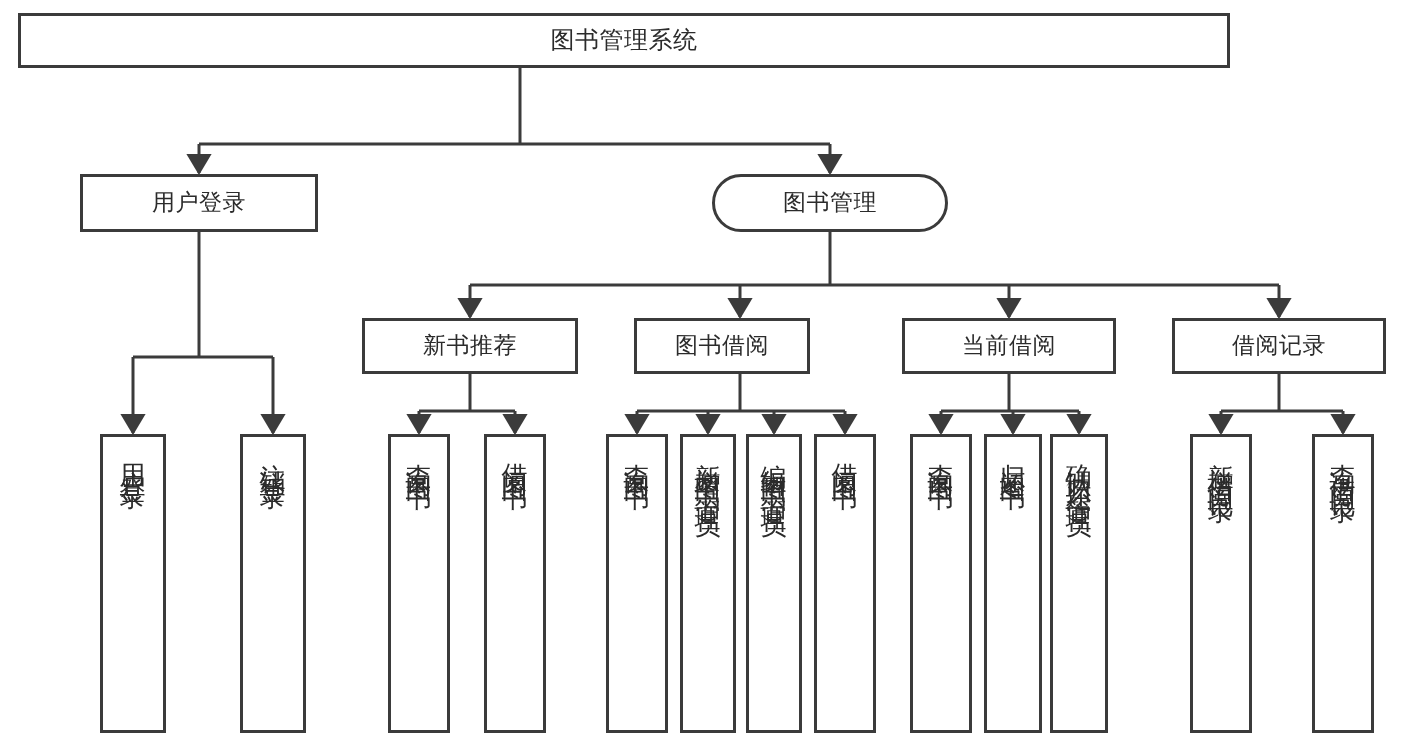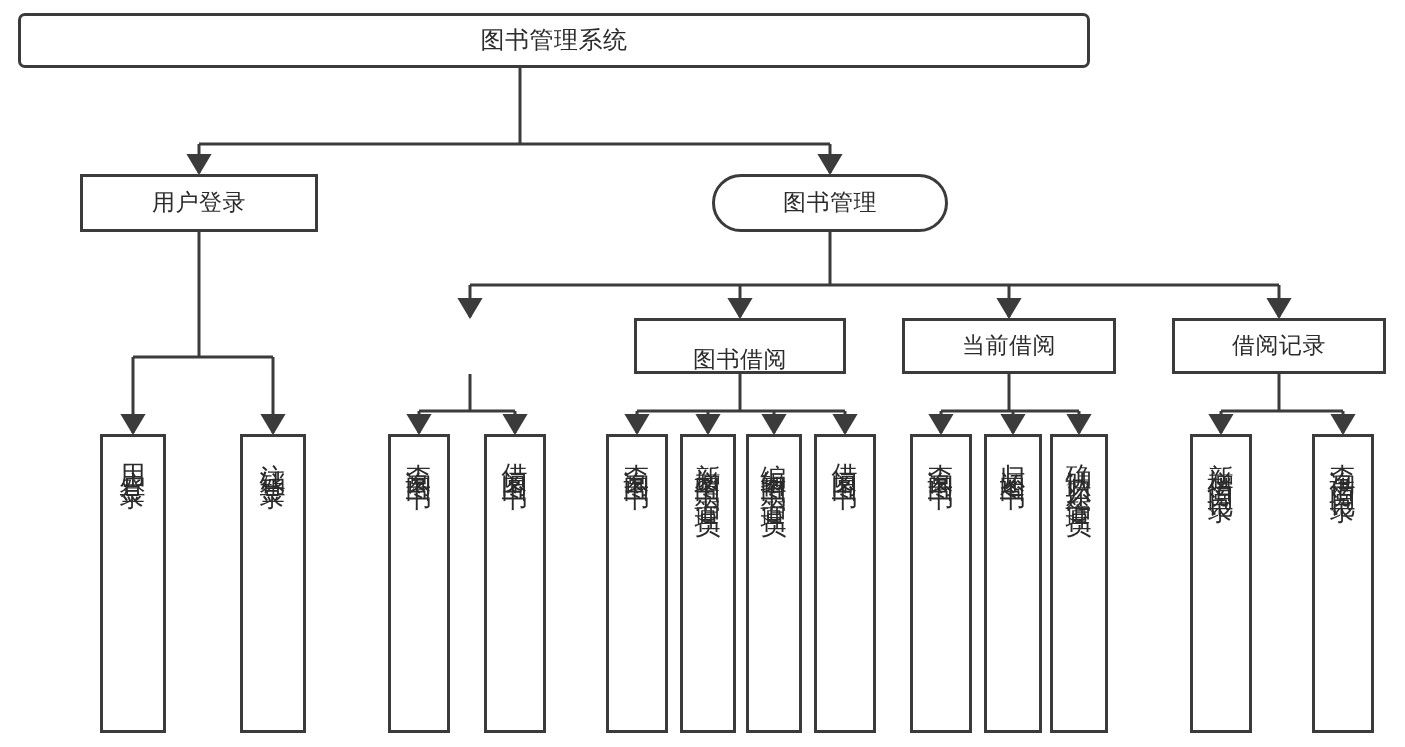--- a/index.html
+++ b/index.html
@@ -157,26 +157,29 @@
     </div>
     <div class="node vert" style="left: 100px; top: 434px; width: 66px; height: 299px;">
       <span class="node-label">用户登录</span>
     </div>
     <div class="node horiz" style="left: 1172px; top: 318px; width: 214px; height: 56px;">
       <span class="node-label">借阅记录</span>
     </div>
     <div class="node horiz" style="left: 902px; top: 318px; width: 214px; height: 56px;">
       <span class="node-label">当前借阅</span>
     </div>
-    <div class="node horiz" style="left: 634px; top: 318px; width: 212px; height: 56px; align-items: flex-end;">
+    <div class="node horiz" style="left: 634px; top: 318px; width: 176px; height: 56px;">
       <span class="node-label">图书借阅</span>
+    </div>
+    <div class="node horiz" style="left: 362px; top: 318px; width: 216px; height: 56px;">
+      <span class="node-label">新书推荐</span>
     </div>
     <div class="node horiz" style="left: 712px; top: 174px; width: 236px; height: 58px; border-radius: 29px;">
       <span class="node-label">图书管理</span>
     </div>
     <div class="node horiz" style="left: 80px; top: 174px; width: 238px; height: 58px;">
       <span class="node-label">用户登录</span>
     </div>
-    <div class="node horiz root" style="left: 18px; top: 13px; width: 1072px; height: 55px; border-radius: 7px;">
+    <div class="node horiz root" style="left: 18px; top: 13px; width: 1212px; height: 55px;">
       <span class="node-label">图书管理系统</span>
     </div>
 
 </div>
 
 </body></html>

